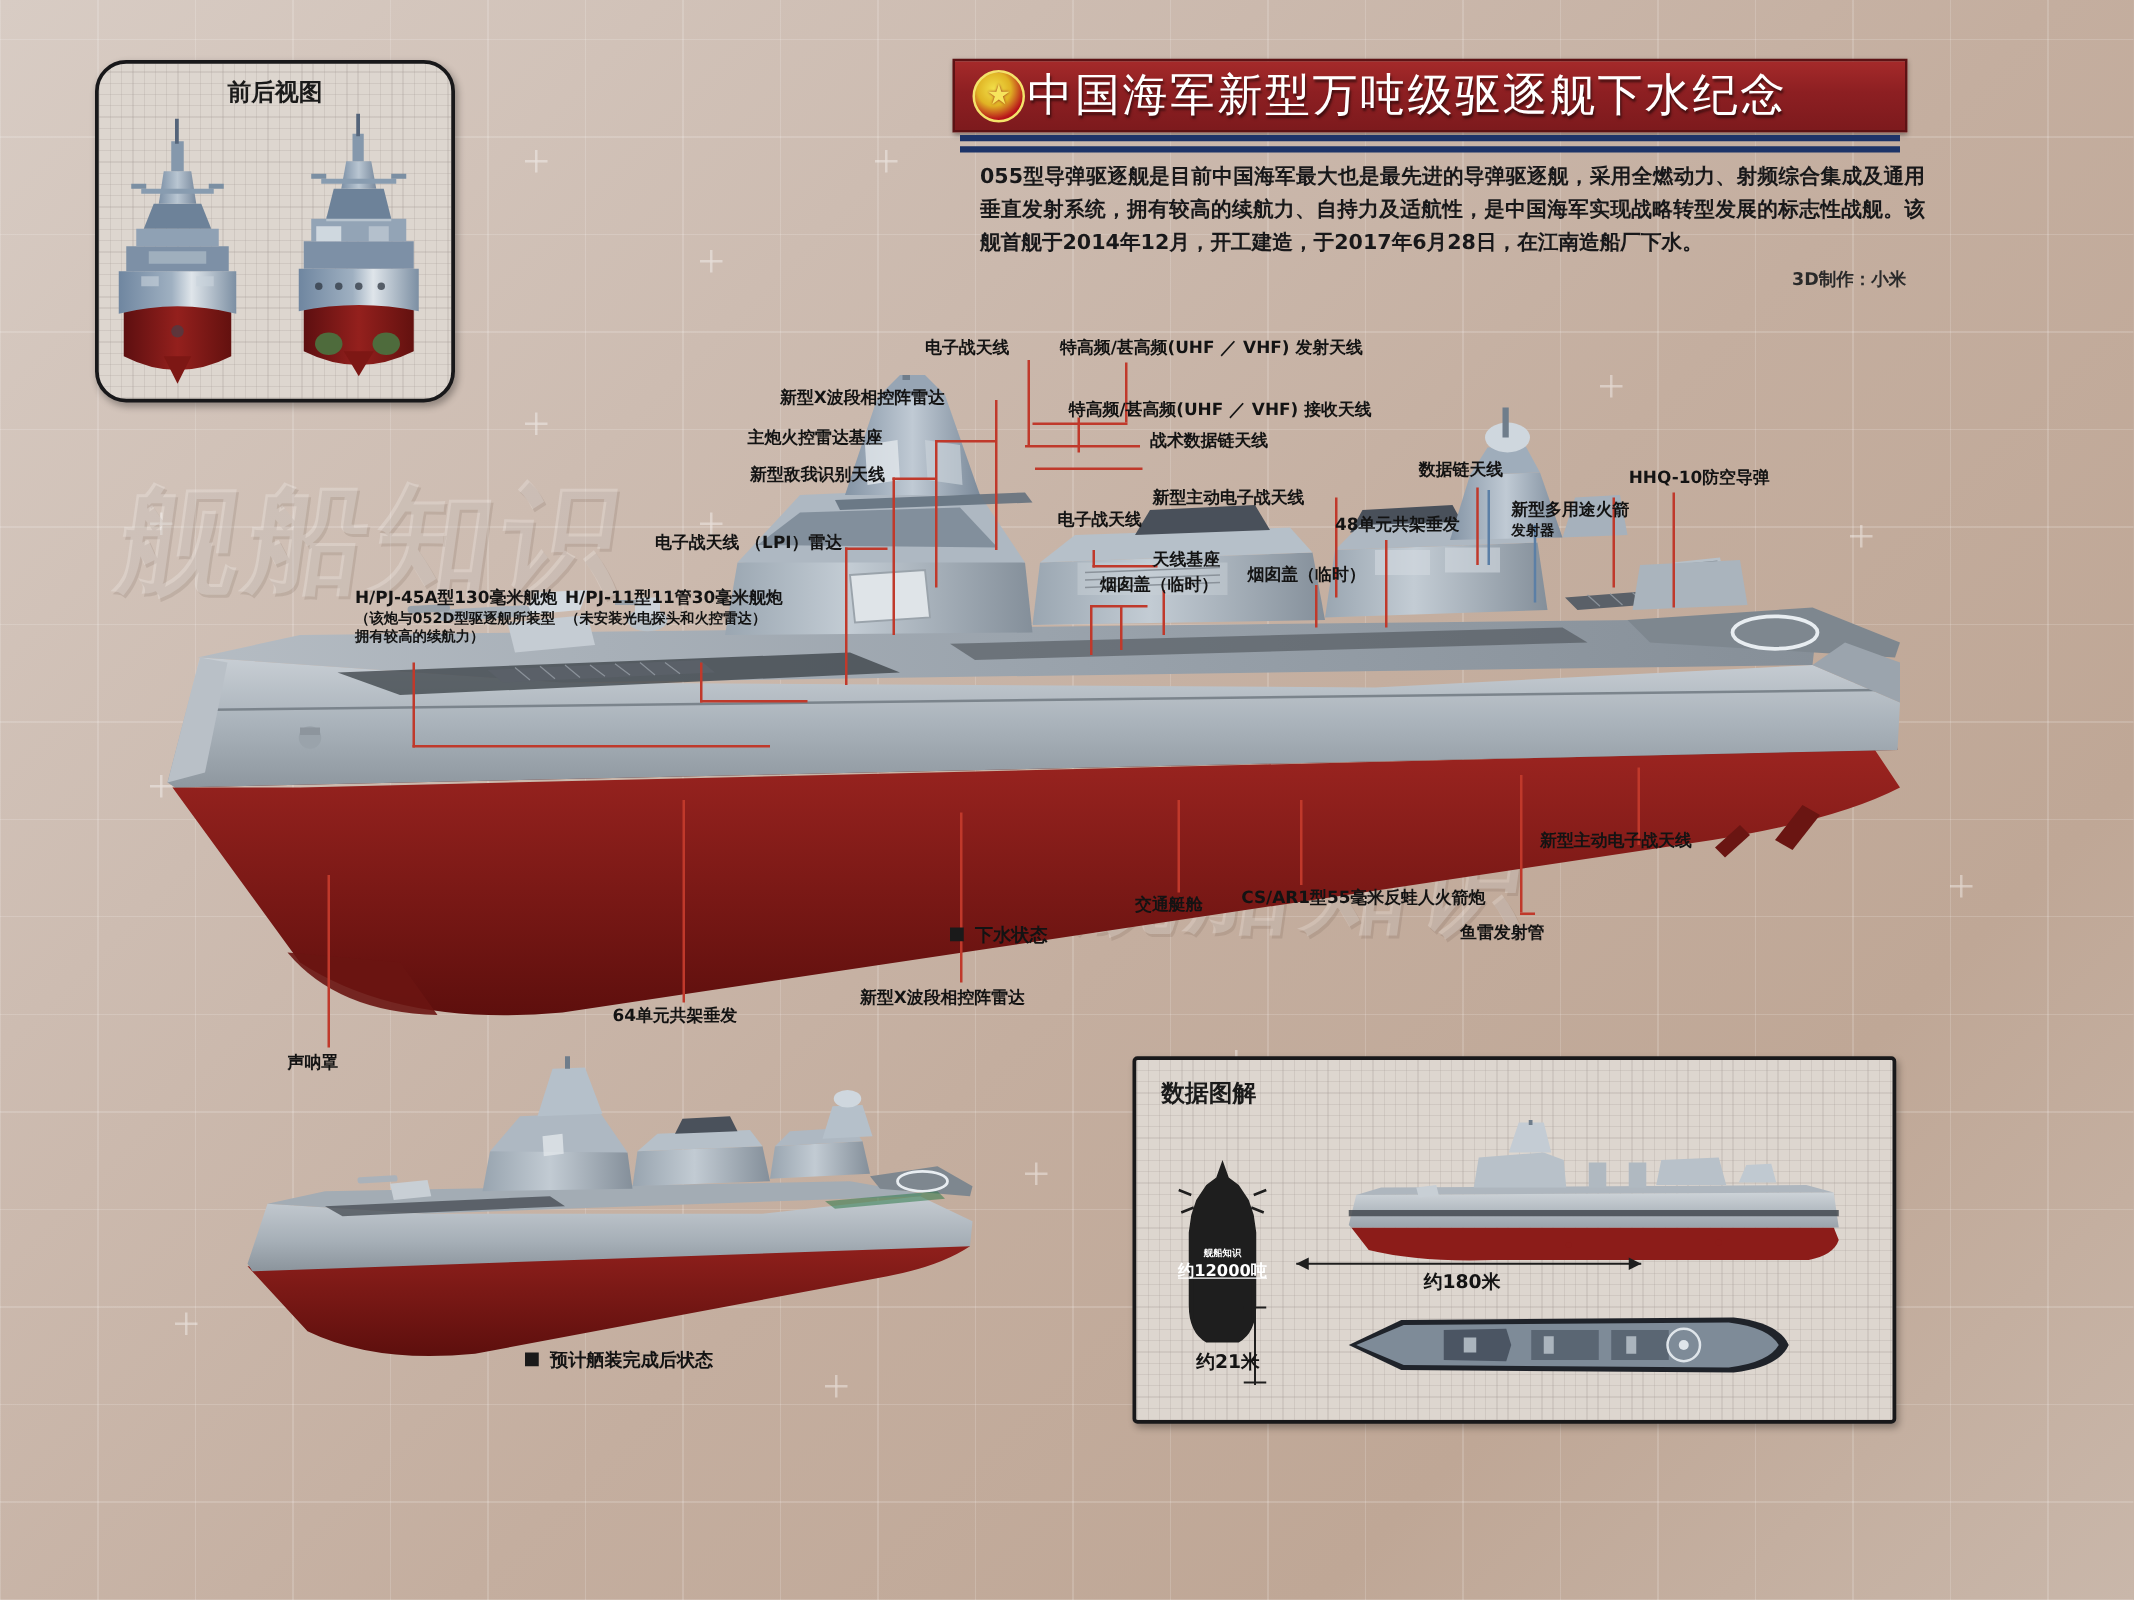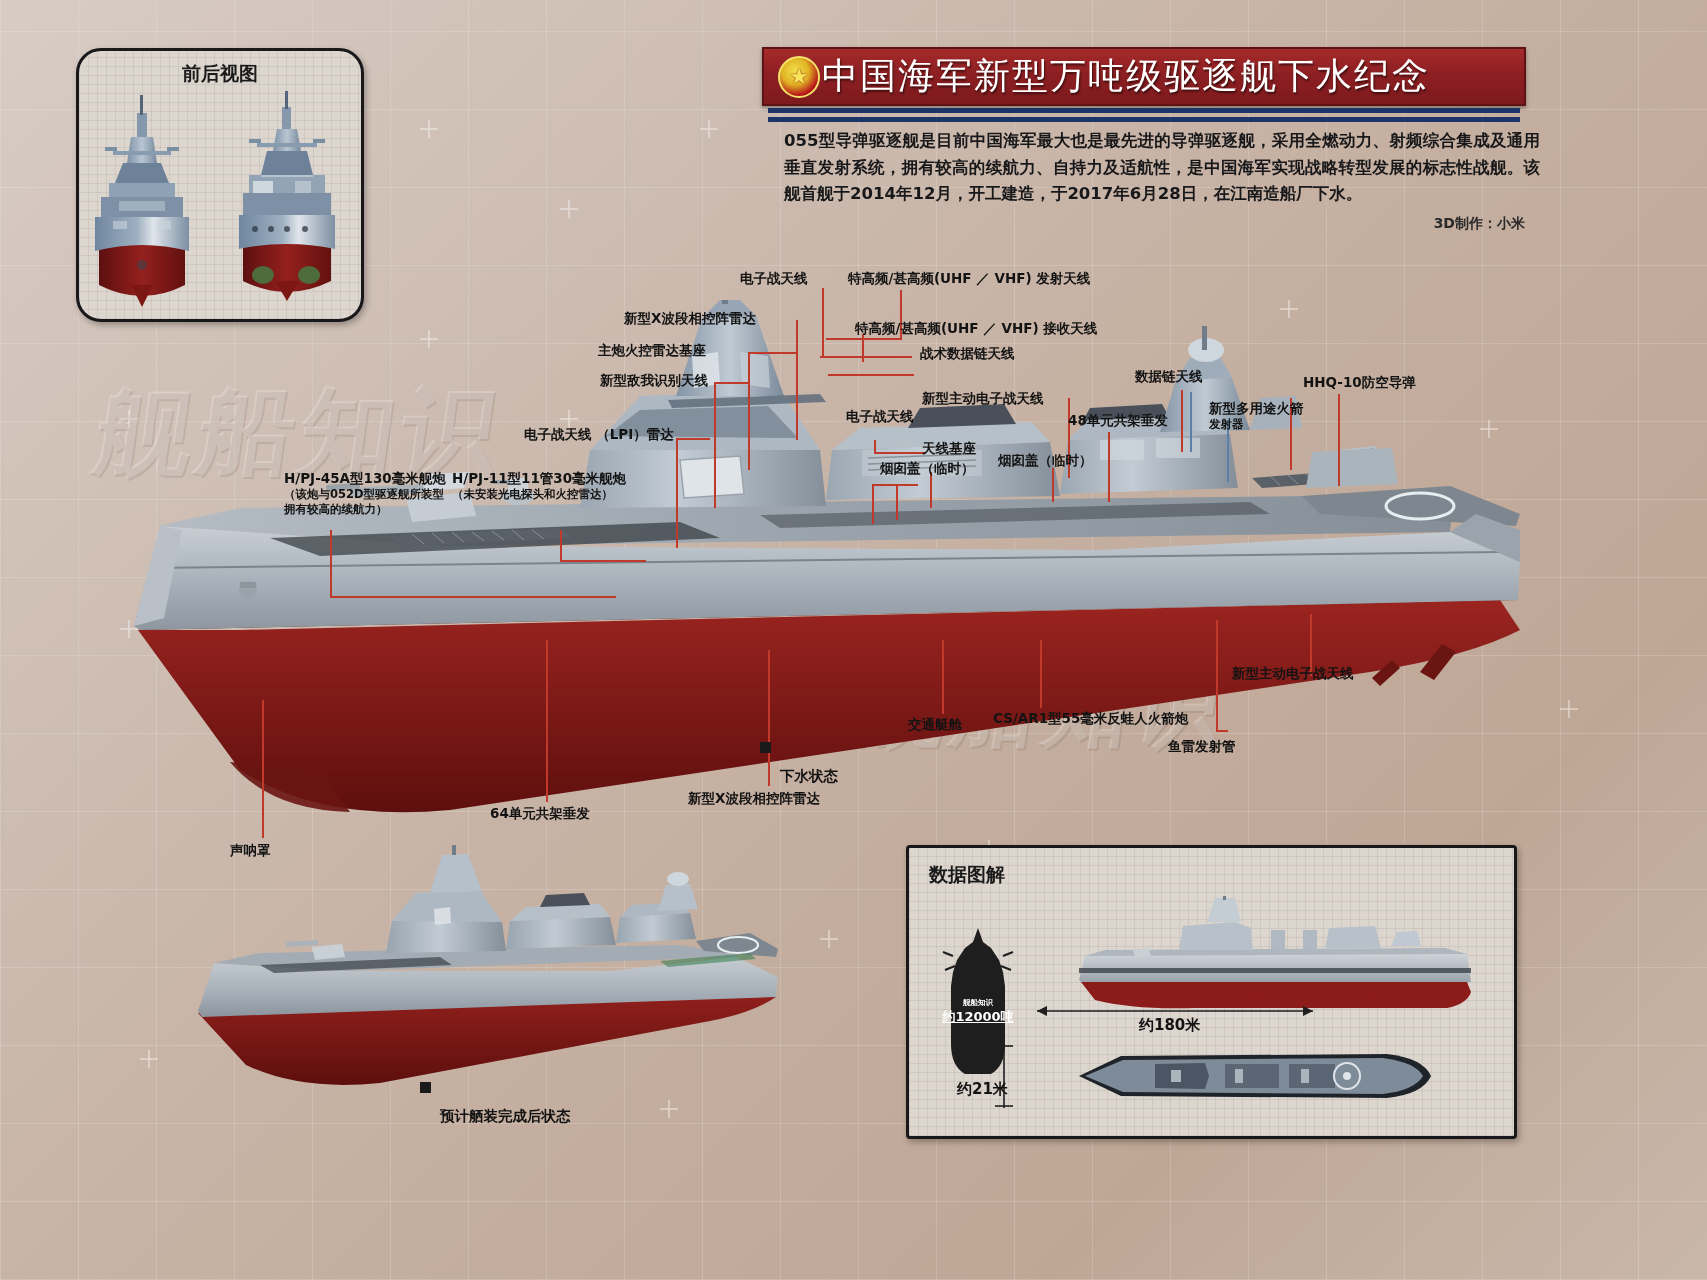--- a/index.html
+++ b/index.html
@@ -112,21 +112,21 @@
   .lead{position:absolute;background:#c0392b;}
   .lead.v{width:1.6px;}
   .lead.h{height:1.6px;}
   .lead.blue{background:#5b7fa6;}
 
   .sq{
     position:absolute;width:11px;height:11px;background:#1a1a1a;
   }
   .capt{
     position:absolute;font-size:14.5px;font-weight:bold;color:#131313;
-    font-family:"DejaVu Sans","Liberation Sans",sans-serif;white-space:nowrap;margin-top:28px;
+    font-family:"DejaVu Sans","Liberation Sans",sans-serif;white-space:nowrap;
   }
 
   
   svg{display:block;}
   .shipwrap{position:absolute;}
 </style>
 </head>
 <body>
 
 <div id="poster">

